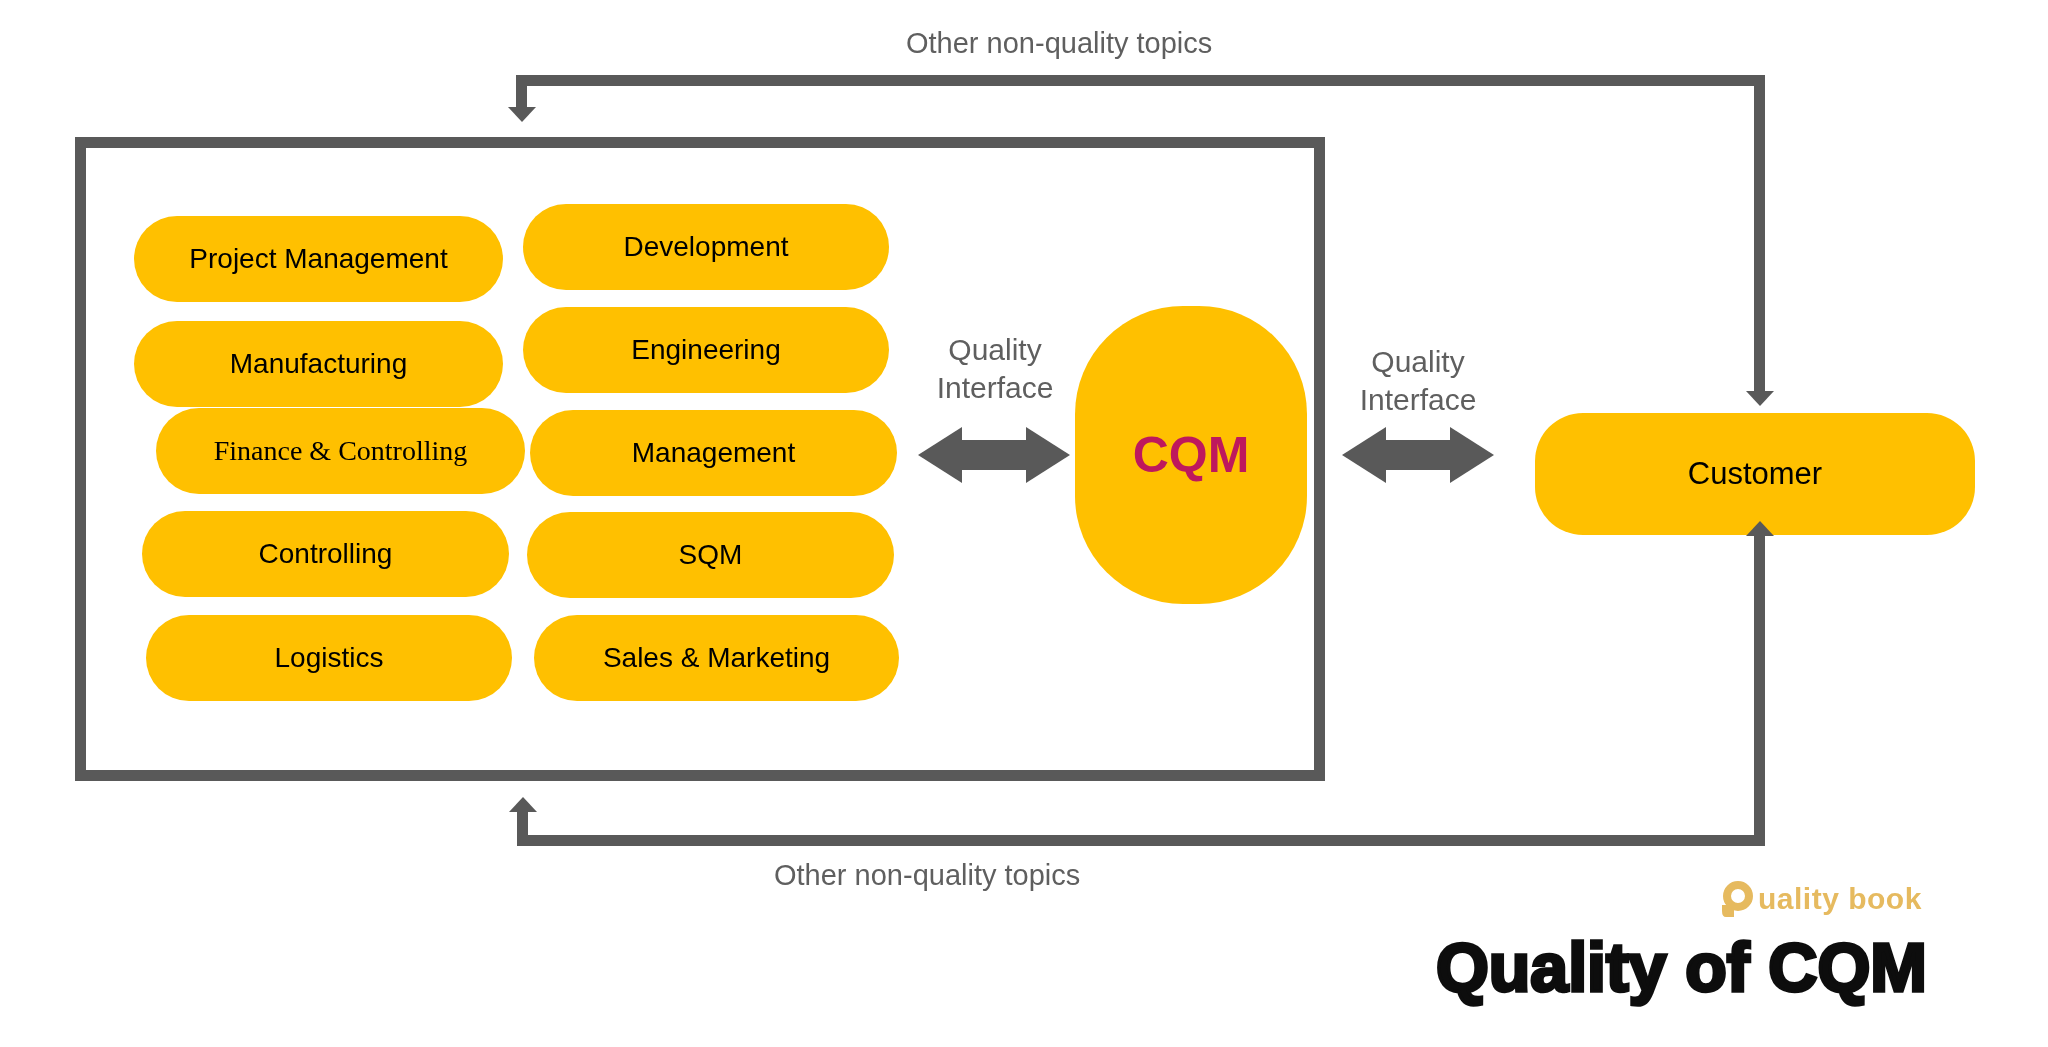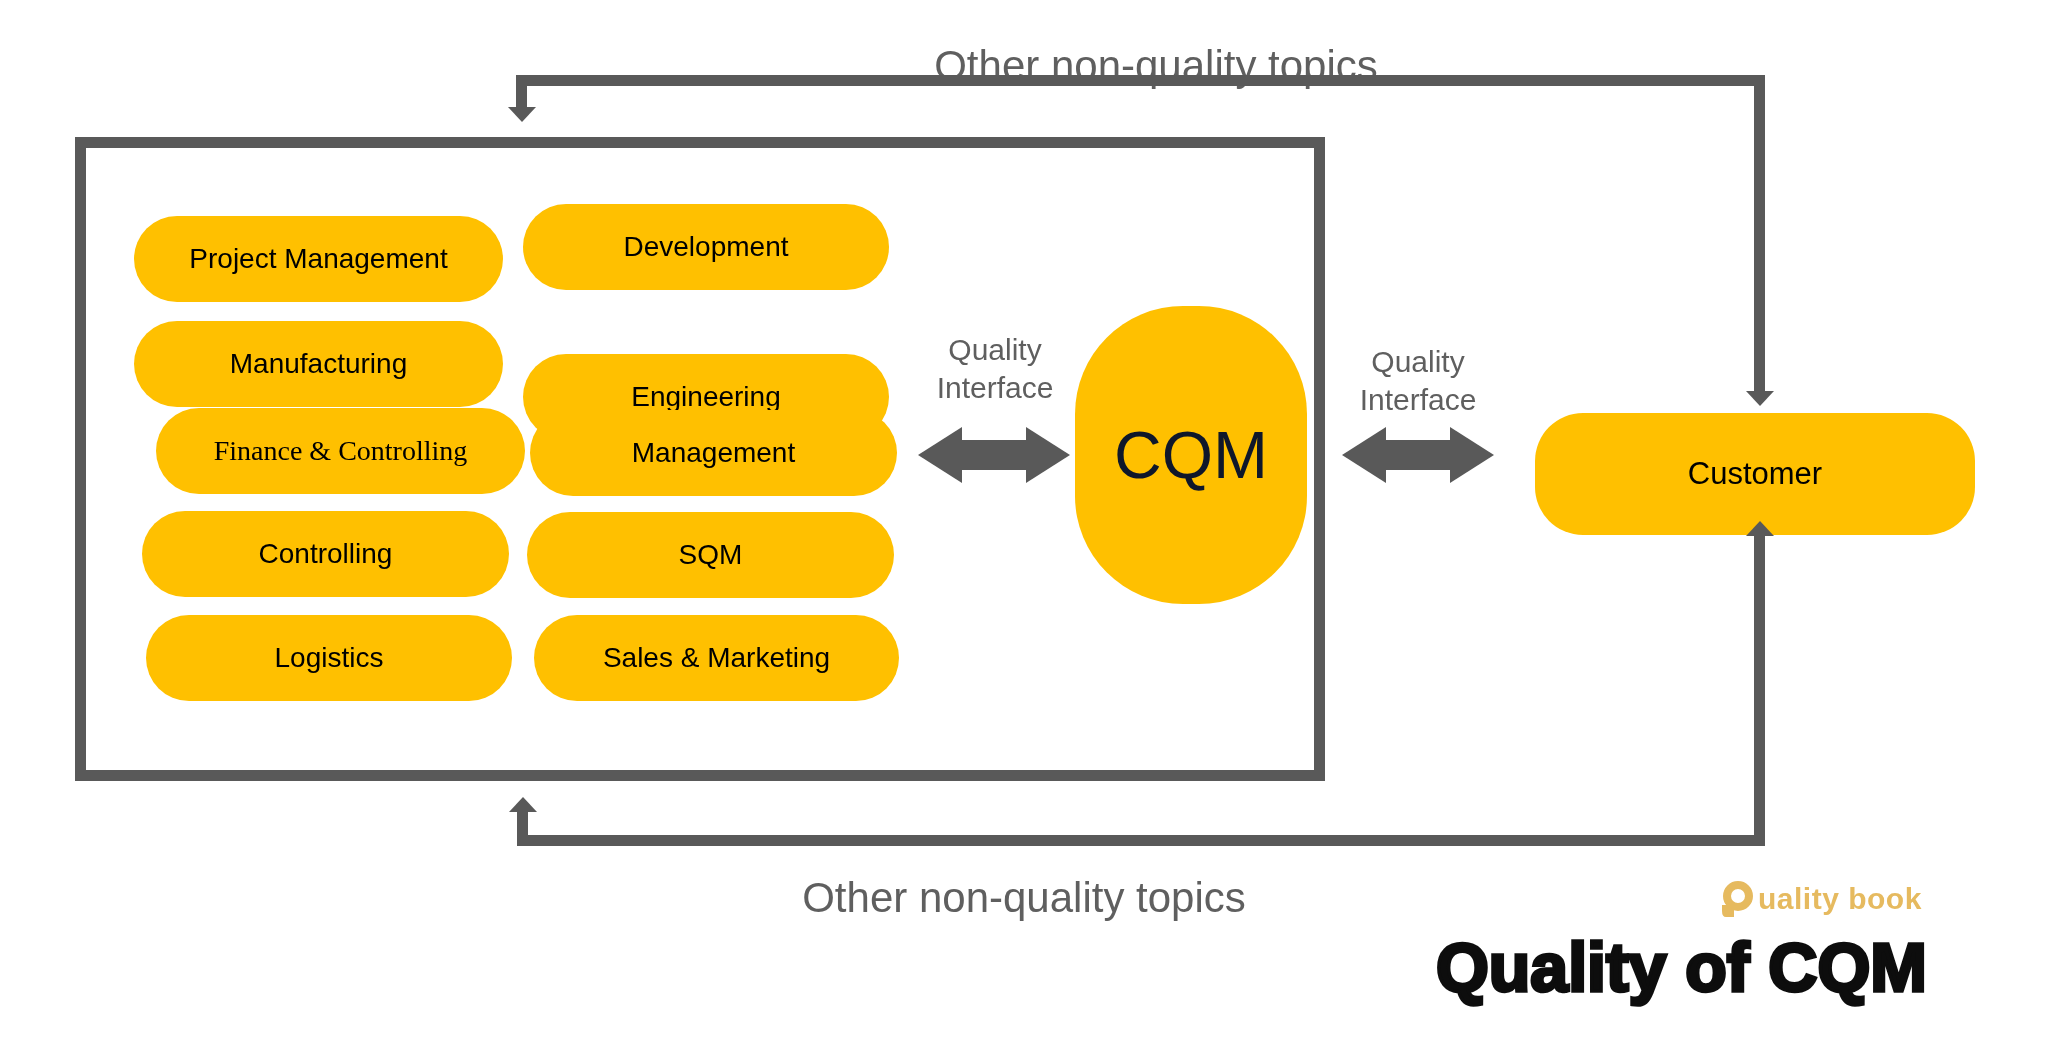--- a/index.html
+++ b/index.html
@@ -24,34 +24,34 @@
     border-left:14px solid transparent;border-right:14px solid transparent;
     border-bottom:15px solid var(--gray);}
   
   .dbl-arrow{position:absolute;display:flex;align-items:center;height:56px;}
   .dbl-head-left{width:0;height:0;border-top:28px solid transparent;
     border-bottom:28px solid transparent;border-right:44px solid var(--gray);}
   .dbl-head-right{width:0;height:0;border-top:28px solid transparent;
     border-bottom:28px solid transparent;border-left:44px solid var(--gray);}
   .dbl-shaft{width:64px;height:30px;background:var(--gray);}
   
-  .flow-label{position:absolute;width:500px;text-align:center;
-    font-size:42px;color:var(--label-gray);margin-top:15px;}
+  .flow-label{position:absolute;width:500px;text-align:left;
+    font-size:29px;color:var(--label-gray);}
   
   .dept-box{position:absolute;left:75px;top:137px;width:1250px;height:644px;
     border:11px solid var(--gray);background:transparent;}
   
   .pill{position:absolute;height:86px;background:var(--yellow);
     border-radius:43px;display:flex;align-items:center;justify-content:center;
     font-size:28px;color:#000;}
   
   .cqm{position:absolute;left:1075px;top:306px;width:232px;height:298px;
     background:var(--yellow);border-radius:108px;
     display:flex;align-items:center;justify-content:center;
-    font-size:66px;font-weight:400;color:#0f172a;}
+    font-size:50px;font-weight:700;color:#be185d;}
   
   .qi-label{position:absolute;width:200px;text-align:center;
     font-size:30px;line-height:38px;color:var(--label-gray);}
   
   .customer{position:absolute;left:1535px;top:413px;width:440px;height:122px;
     background:var(--yellow);border-radius:48px;
     display:flex;align-items:center;justify-content:center;
     font-size:31px;color:#000;}
   
   .logo{position:absolute;left:1718px;top:879px;display:flex;align-items:center;gap:2px;justify-content:center;}
@@ -73,21 +73,21 @@
 
 <div class="dept-box"></div>
 
 <div class="pill" style="left:134px;top:216px;width:369px;">Project Management</div>
 <div class="pill" style="left:134px;top:305px;width:369px;margin-top:16px;">Manufacturing</div>
 <div class="pill" style="left:156px;top:408px;width:369px;font-family:Liberation Serif, serif;">Finance &amp; Controlling</div>
 <div class="pill" style="left:142px;top:511px;width:367px;">Controlling</div>
 <div class="pill" style="left:146px;top:615px;width:366px;">Logistics</div>
 
 <div class="pill" style="left:523px;top:204px;width:366px;">Development</div>
-<div class="pill" style="left:523px;top:307px;width:366px;margin-top:47px;">Engineering</div>
+<div class="pill" style="left:523px;top:307px;width:366px;">Engineering</div>
 <div class="pill" style="left:530px;top:410px;width:367px;">Management</div>
 <div class="pill" style="left:527px;top:512px;width:367px;">SQM</div>
 <div class="pill" style="left:534px;top:615px;width:365px;">Sales &amp; Marketing</div>
 
 <div class="qi-label" style="left:895px;top:331px;">
   <div>Quality</div>
   <div>Interface</div>
 </div>
 <div class="dbl-arrow" style="left:918px;top:427px;">
   <div class="dbl-head-left"></div>

